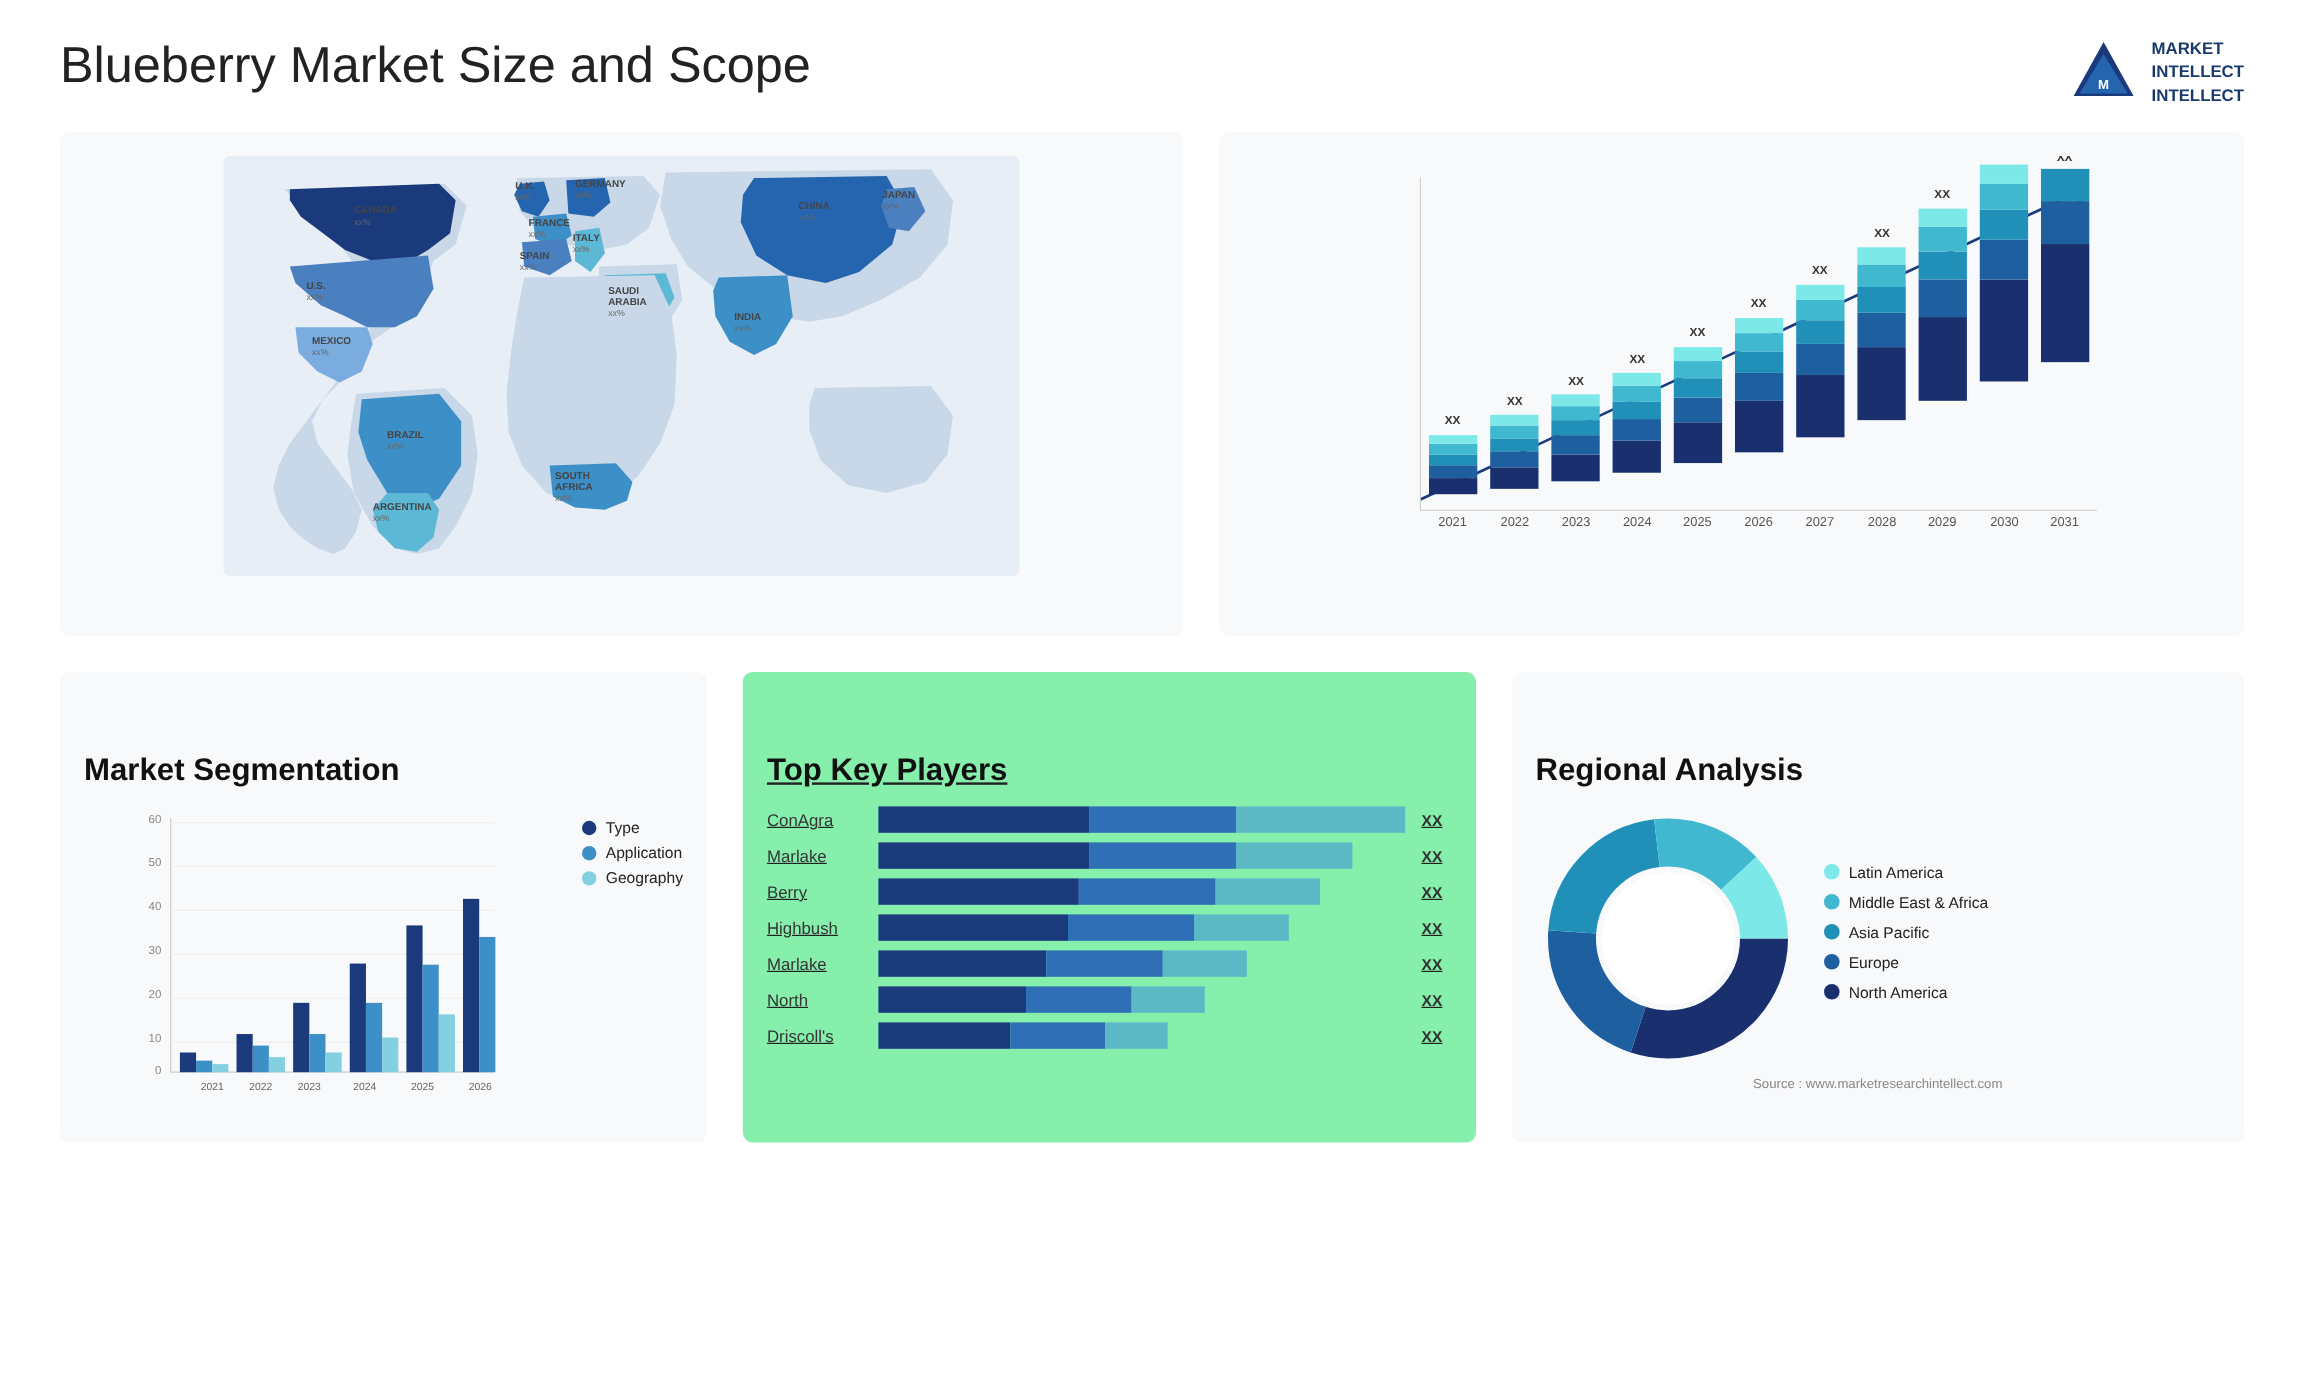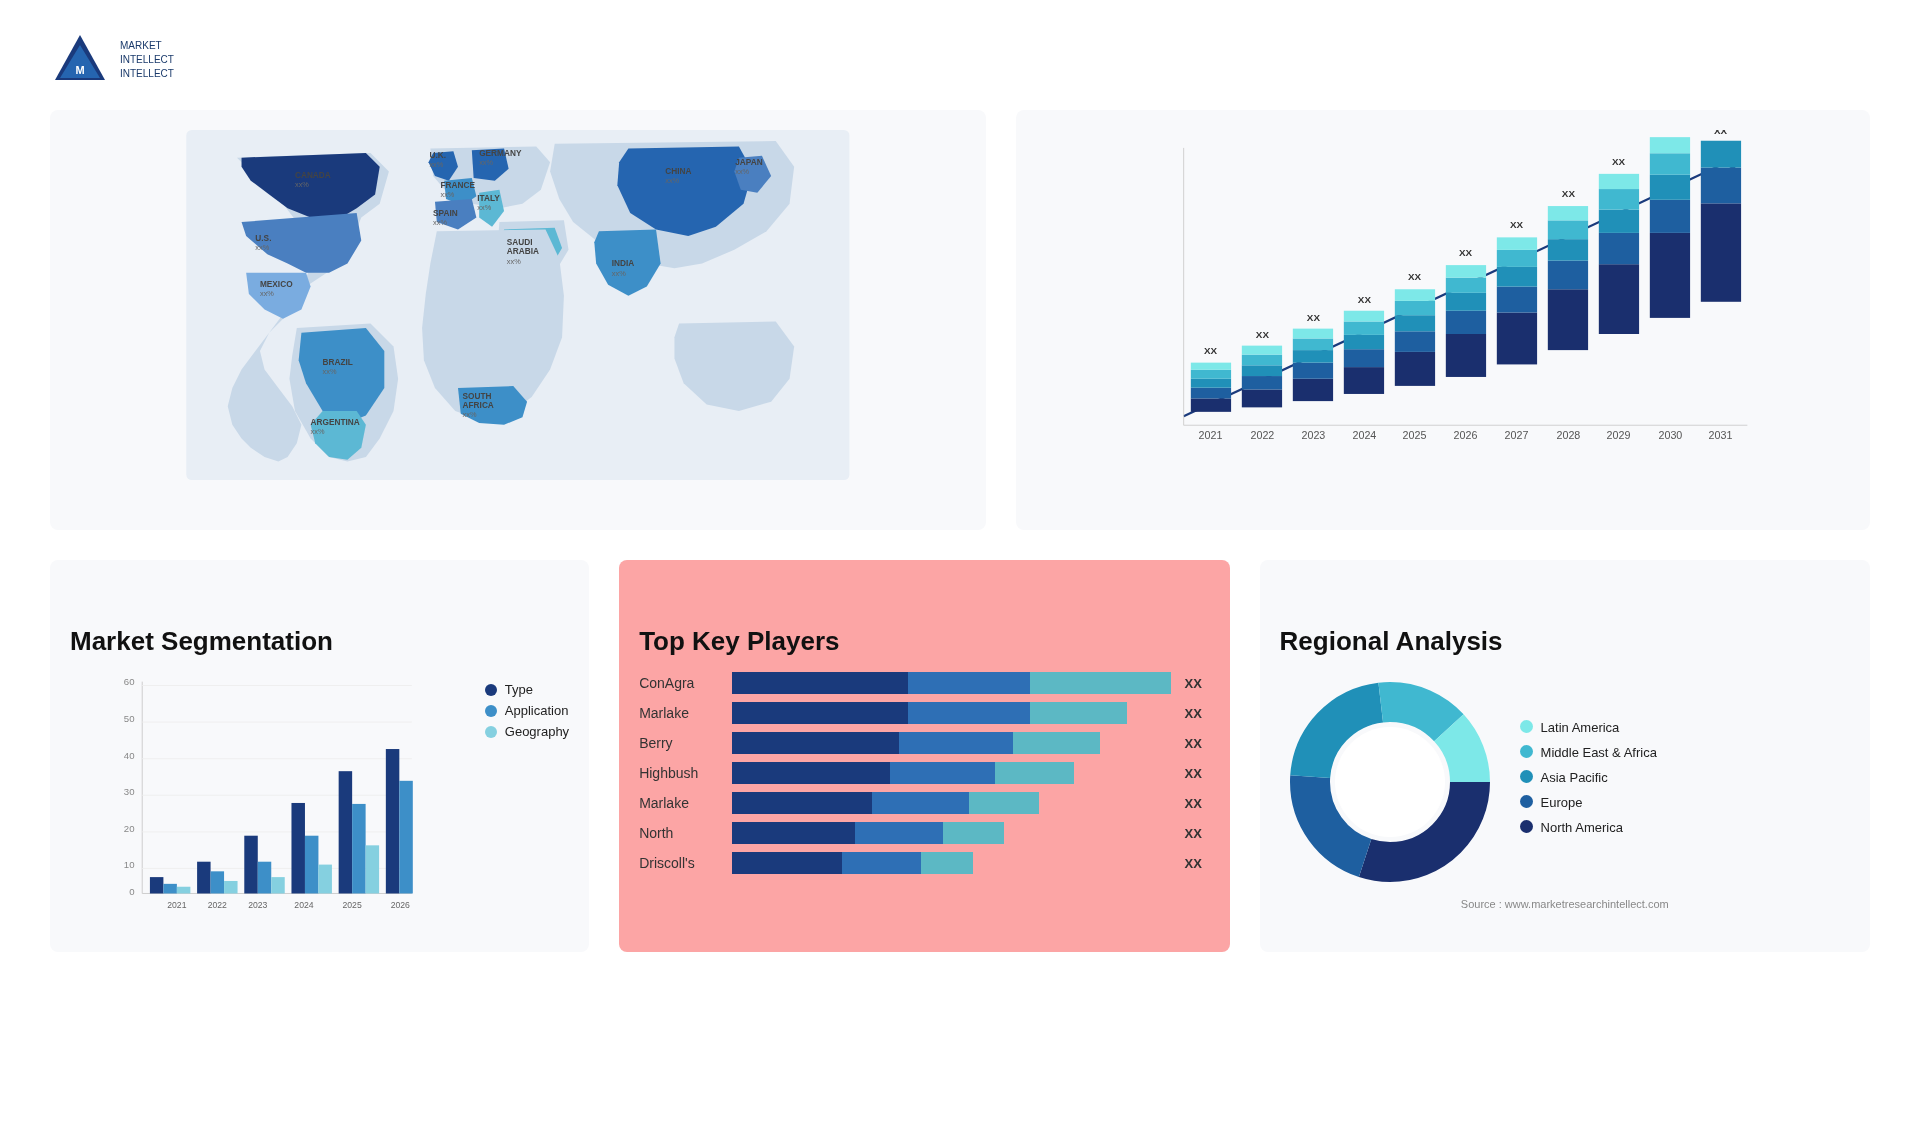--- a/index.html
+++ b/index.html
@@ -25,22 +25,22 @@
     .logo {
       display: flex;
       align-items: center;
       gap: 10px;
     }
     .logo-icon {
       width: 60px;
       height: 60px;
     }
     .logo-text {
-      font-size: 10px;
-      font-weight: 400;
+      font-size: 14px;
+      font-weight: 700;
       color: #1a3a6b;
       line-height: 1.4;
     }
     .top-section {
       display: flex;
       gap: 30px;
       margin-bottom: 30px;
     }
     .map-container {
       flex: 1.1;
@@ -62,23 +62,24 @@
       gap: 30px;
     }
     .segmentation-container {
       flex: 0.7;
       background: #f8f9fb;
       border-radius: 8px;
       padding: 20px;
     }
     .key-players-container {
       flex: 0.8;
-      background: #fca5a5;
+      background: #86efac;
       border-radius: 8px;
       padding: 20px;
+      text-decoration: underline;
     }
     .regional-container {
       flex: 0.8;
       background: #f8f9fb;
       border-radius: 8px;
       padding: 20px;
     }
     .section-title {
       font-size: 26px;
       font-weight: 700;
@@ -201,20 +202,21 @@
     .seg-area-wrap {
       display: flex;
       align-items: flex-start;
       gap: 20px;
     }
   </style>
 </head>
 <body>
 
 <div class="header">
+  <h1 class="page-title">Blueberry Market Size and Scope</h1>
   <div class="logo">
     <svg class="logo-icon" viewBox="0 0 60 60">
       <polygon points="30,5 55,50 5,50" fill="#1a3a7c"></polygon>
       <polygon points="30,15 50,48 10,48" fill="#2565b0"></polygon>
       <text x="30" y="44" text-anchor="middle" font-size="11" font-weight="bold" fill="white">M</text>
     </svg>
     <div class="logo-text">
       <div>MARKET</div>
       <div>INTELLECT</div>
       <div>INTELLECT</div>

